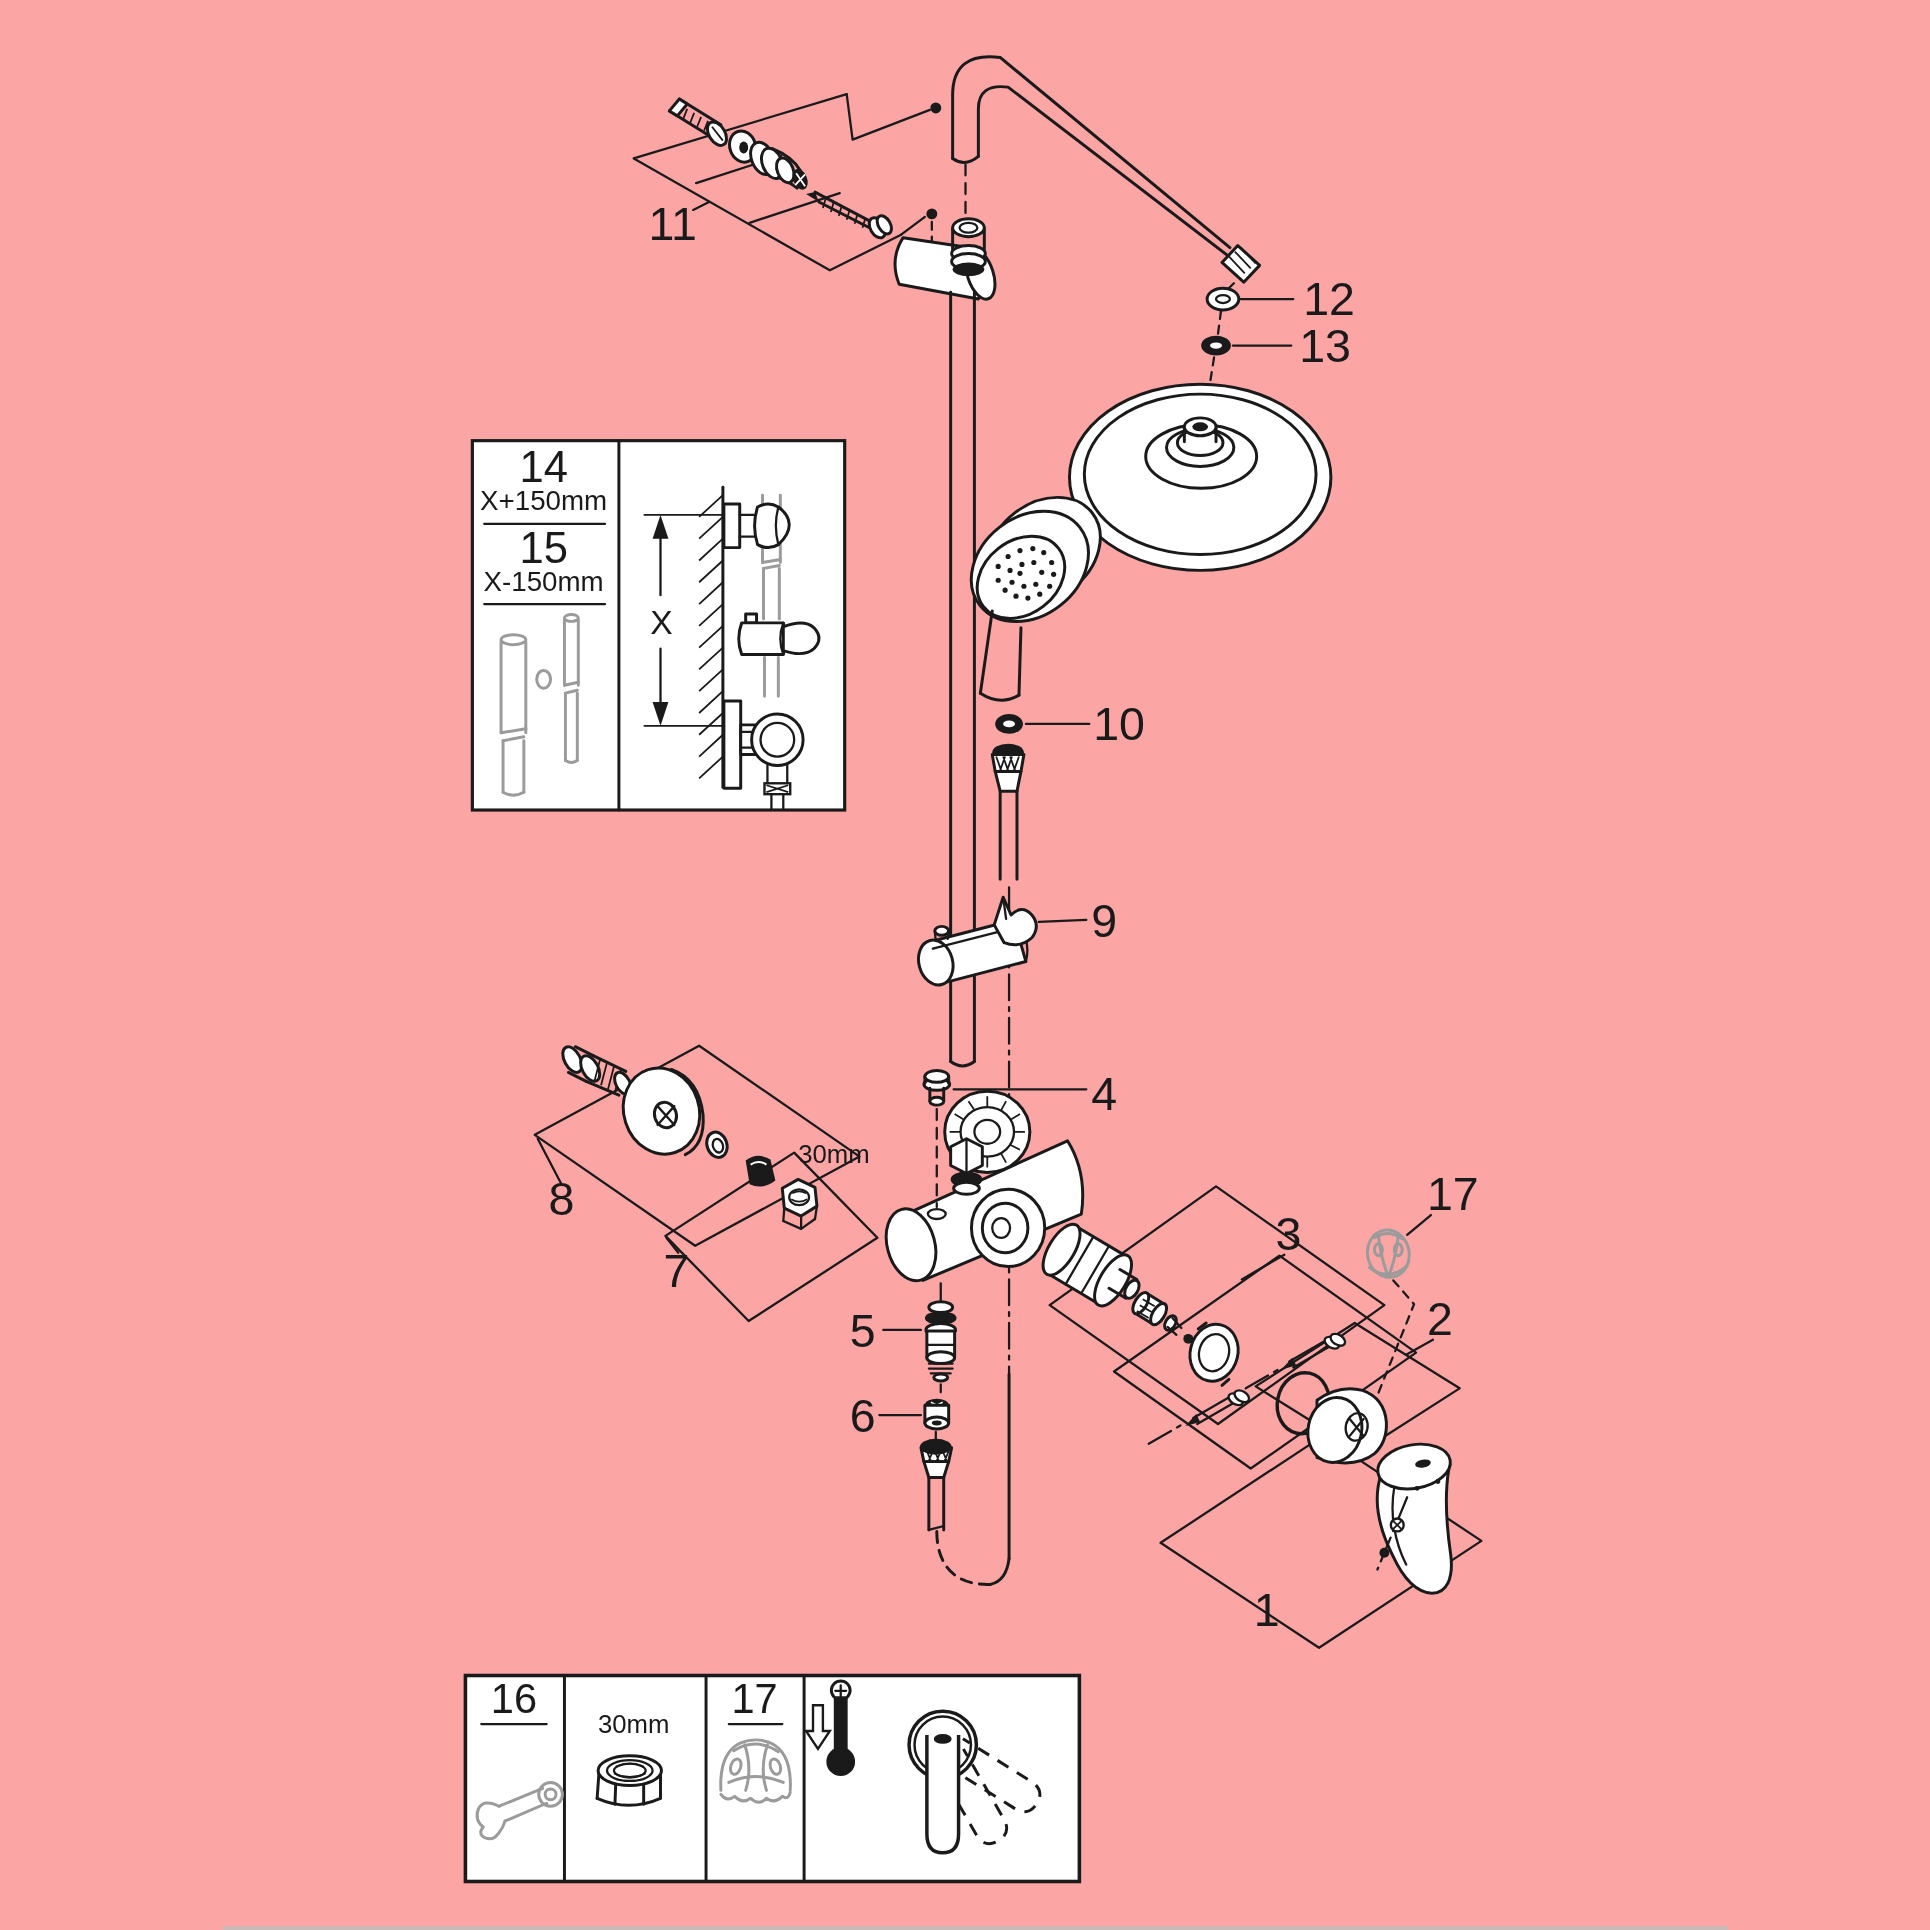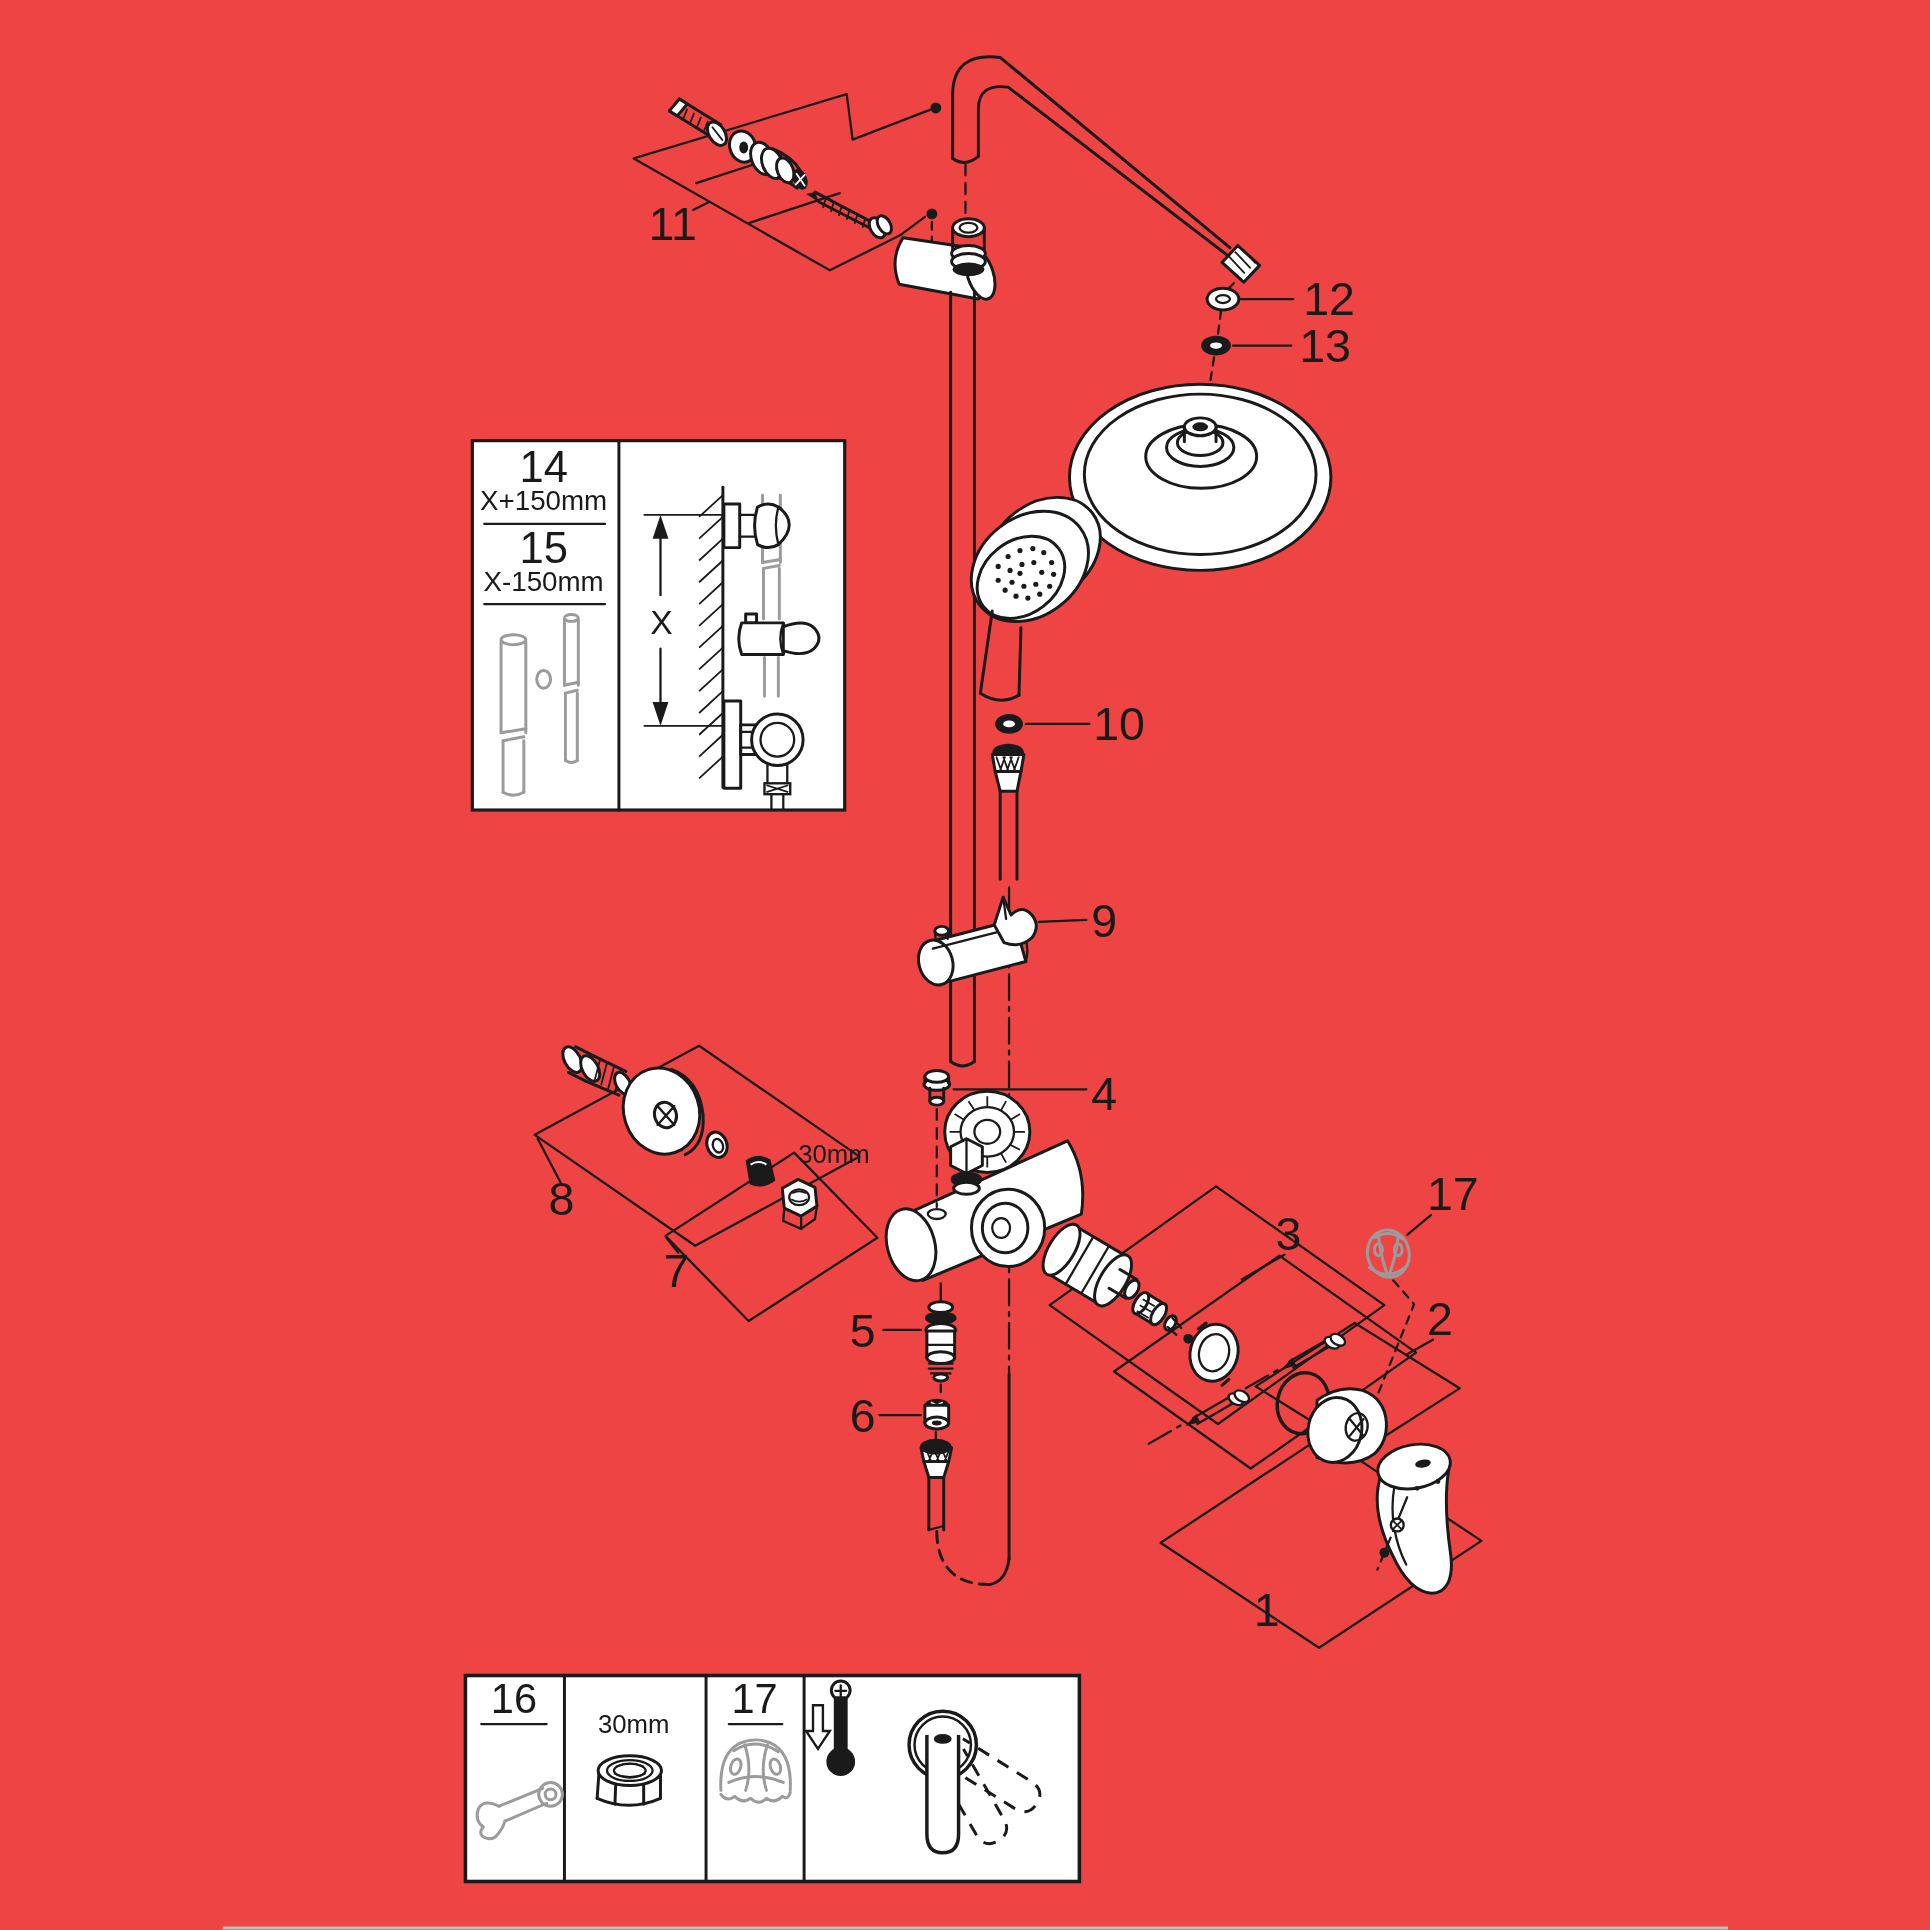--- a/index.html
+++ b/index.html
@@ -1,16 +1,16 @@
 <!DOCTYPE html>
 <html><head>
 <meta charset="utf-8">
 <style>
   html,body{margin:0;padding:0;background:#fff;}
-  #page{width:1931px;height:1931px;position:relative;background:#ef4444;}
+  #page{width:1931px;height:1931px;position:relative;background:#fca5a5;}
   svg{display:block;}
   text{font-family:"Liberation Sans", sans-serif; fill:#1a1a1a;}
   .t46{font-size:47px;}
   .t44{font-size:44px;}
   .t42{font-size:42px;}
   .t34{font-size:34px;}
   .t28{font-size:28px;}
   .t26{font-size:26px;}
   .ln{stroke:#1a1a1a;fill:none;stroke-width:3;stroke-linecap:round;stroke-linejoin:round;}
   .ln2{stroke:#1a1a1a;fill:none;stroke-width:2.3;stroke-linecap:round;stroke-linejoin:round;}

